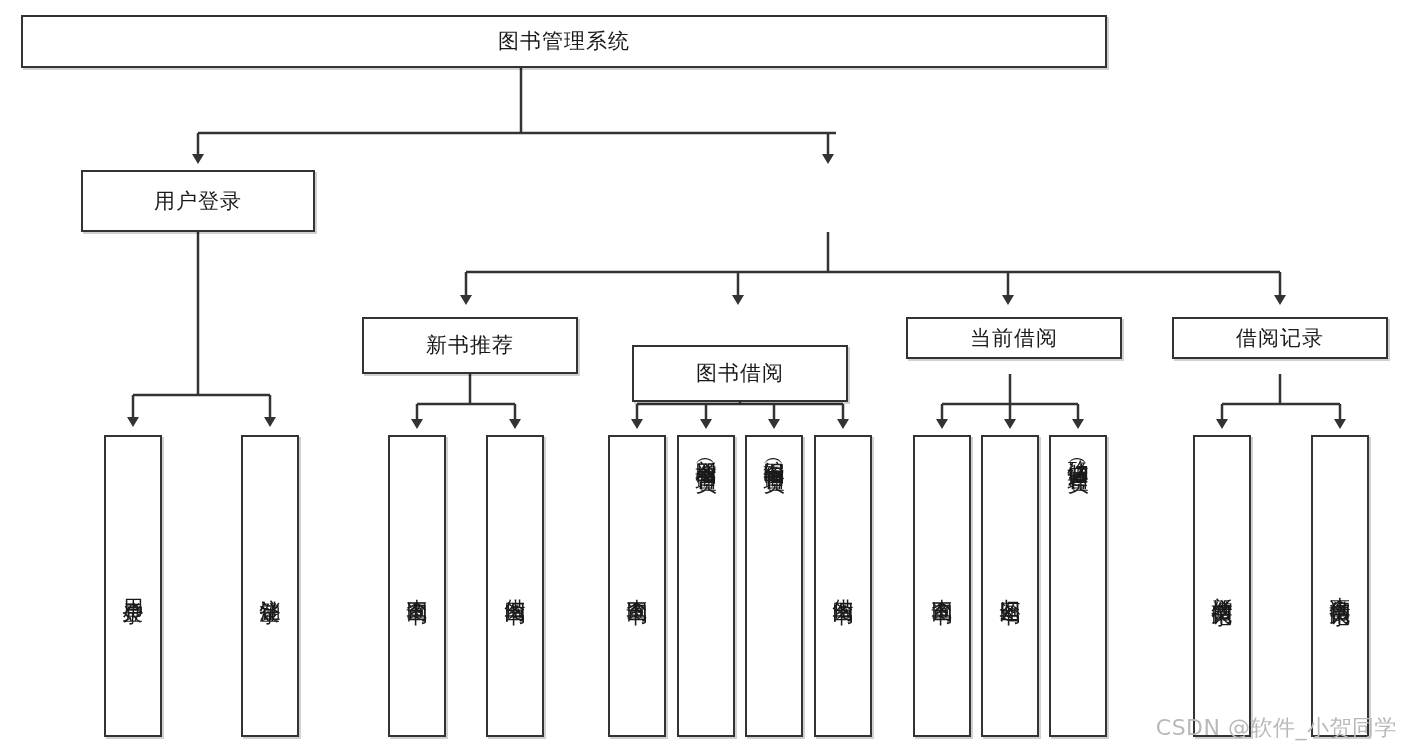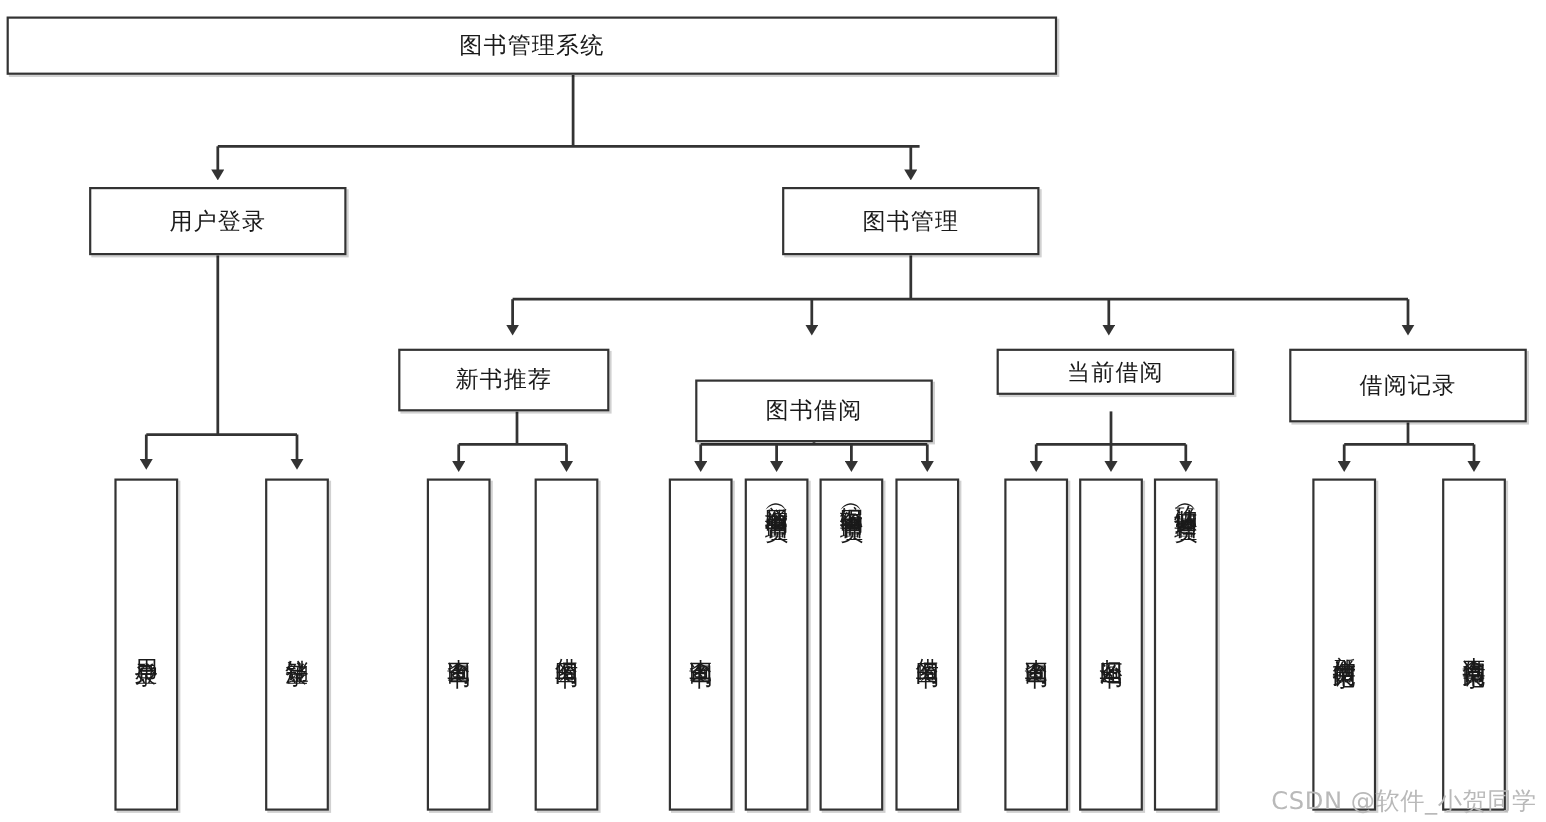--- a/index.html
+++ b/index.html
@@ -124,41 +124,38 @@
       <path d="M1010,404 L1010,420" marker-end="url(#arrow)"></path>
       <path d="M1078,404 L1078,420" marker-end="url(#arrow)"></path>
 
       <path d="M1280,374 L1280,404"></path>
       <path d="M1222,404 L1340,404"></path>
       <path d="M1222,404 L1222,420" marker-end="url(#arrow)"></path>
       <path d="M1340,404 L1340,420" marker-end="url(#arrow)"></path>
     </g>
   </svg>
 
-  <div class="node-box" style="left:6px; top:15px; width:955px; height:53px;">
+  <div class="node-box" style="left:21px; top:15px; width:1086px; height:53px;">
     <span class="node-label-h">图书管理系统</span>
   </div>
 
   <div class="node-box" style="left:81px; top:170px; width:234px; height:62px;">
     <span class="node-label-h">用户登录</span>
   </div>
-  <div class="node-box" style="left:711px; top:170px; width:234px; height:62px;">
-    <span class="node-label-h">图书管理</span>
-  </div>
-
-  <div class="node-box" style="left:362px; top:317px; width:192px; height:57px;">
+
+  <div class="node-box" style="left:362px; top:317px; width:216px; height:57px;">
     <span class="node-label-h">新书推荐</span>
   </div>
   <div class="node-box" style="left:632px; top:317px; width:216px; height:57px;margin-top:28px;">
     <span class="node-label-h">图书借阅</span>
   </div>
   <div class="node-box" style="left:906px; top:317px; width:216px; height:42px;">
     <span class="node-label-h">当前借阅</span>
   </div>
-  <div class="node-box" style="left:1172px; top:317px; width:216px; height:67px;">
+  <div class="node-box" style="left:1172px; top:317px; width:216px; height:42px;">
     <span class="node-label-h">借阅记录</span>
   </div>
 
   <div class="leaf-box" style="left:104px; top:435px; width:58px; height:302px;">
     <span class="leaf-label-v">用户登录</span>
   </div>
   <div class="leaf-box" style="left:241px; top:435px; width:58px; height:302px;">
     <span class="leaf-label-v">注销登录</span>
   </div>
 

